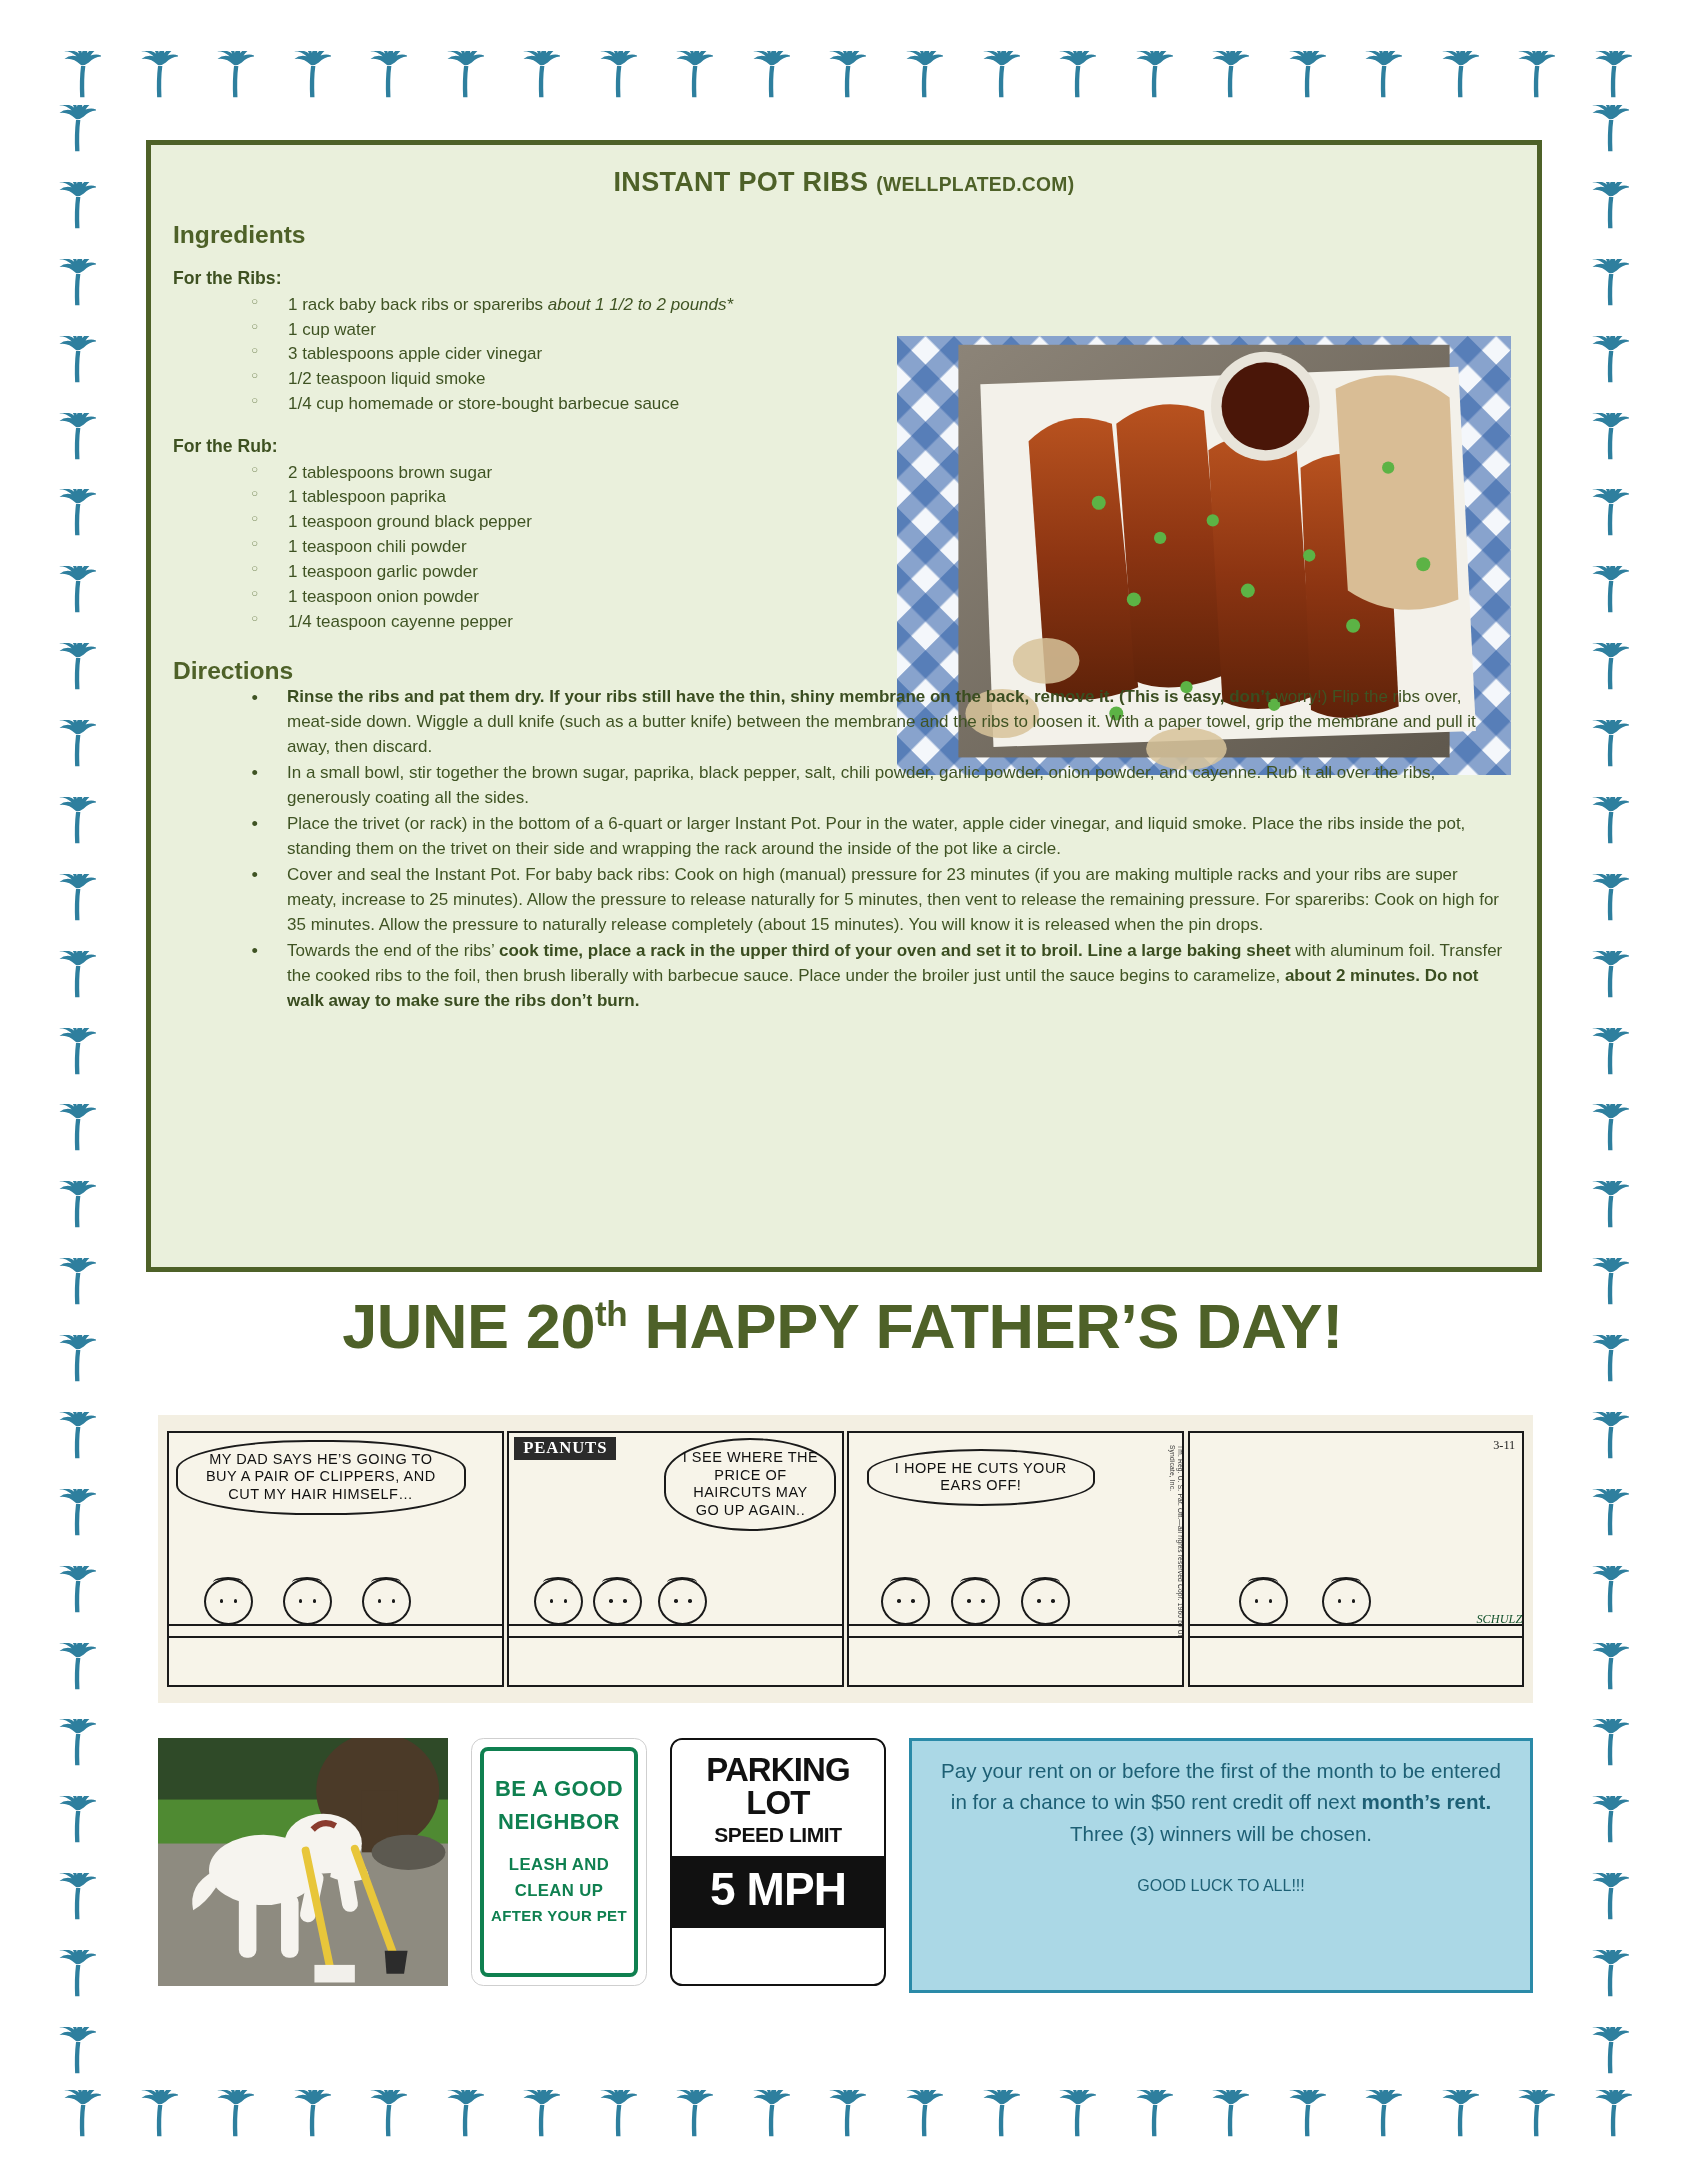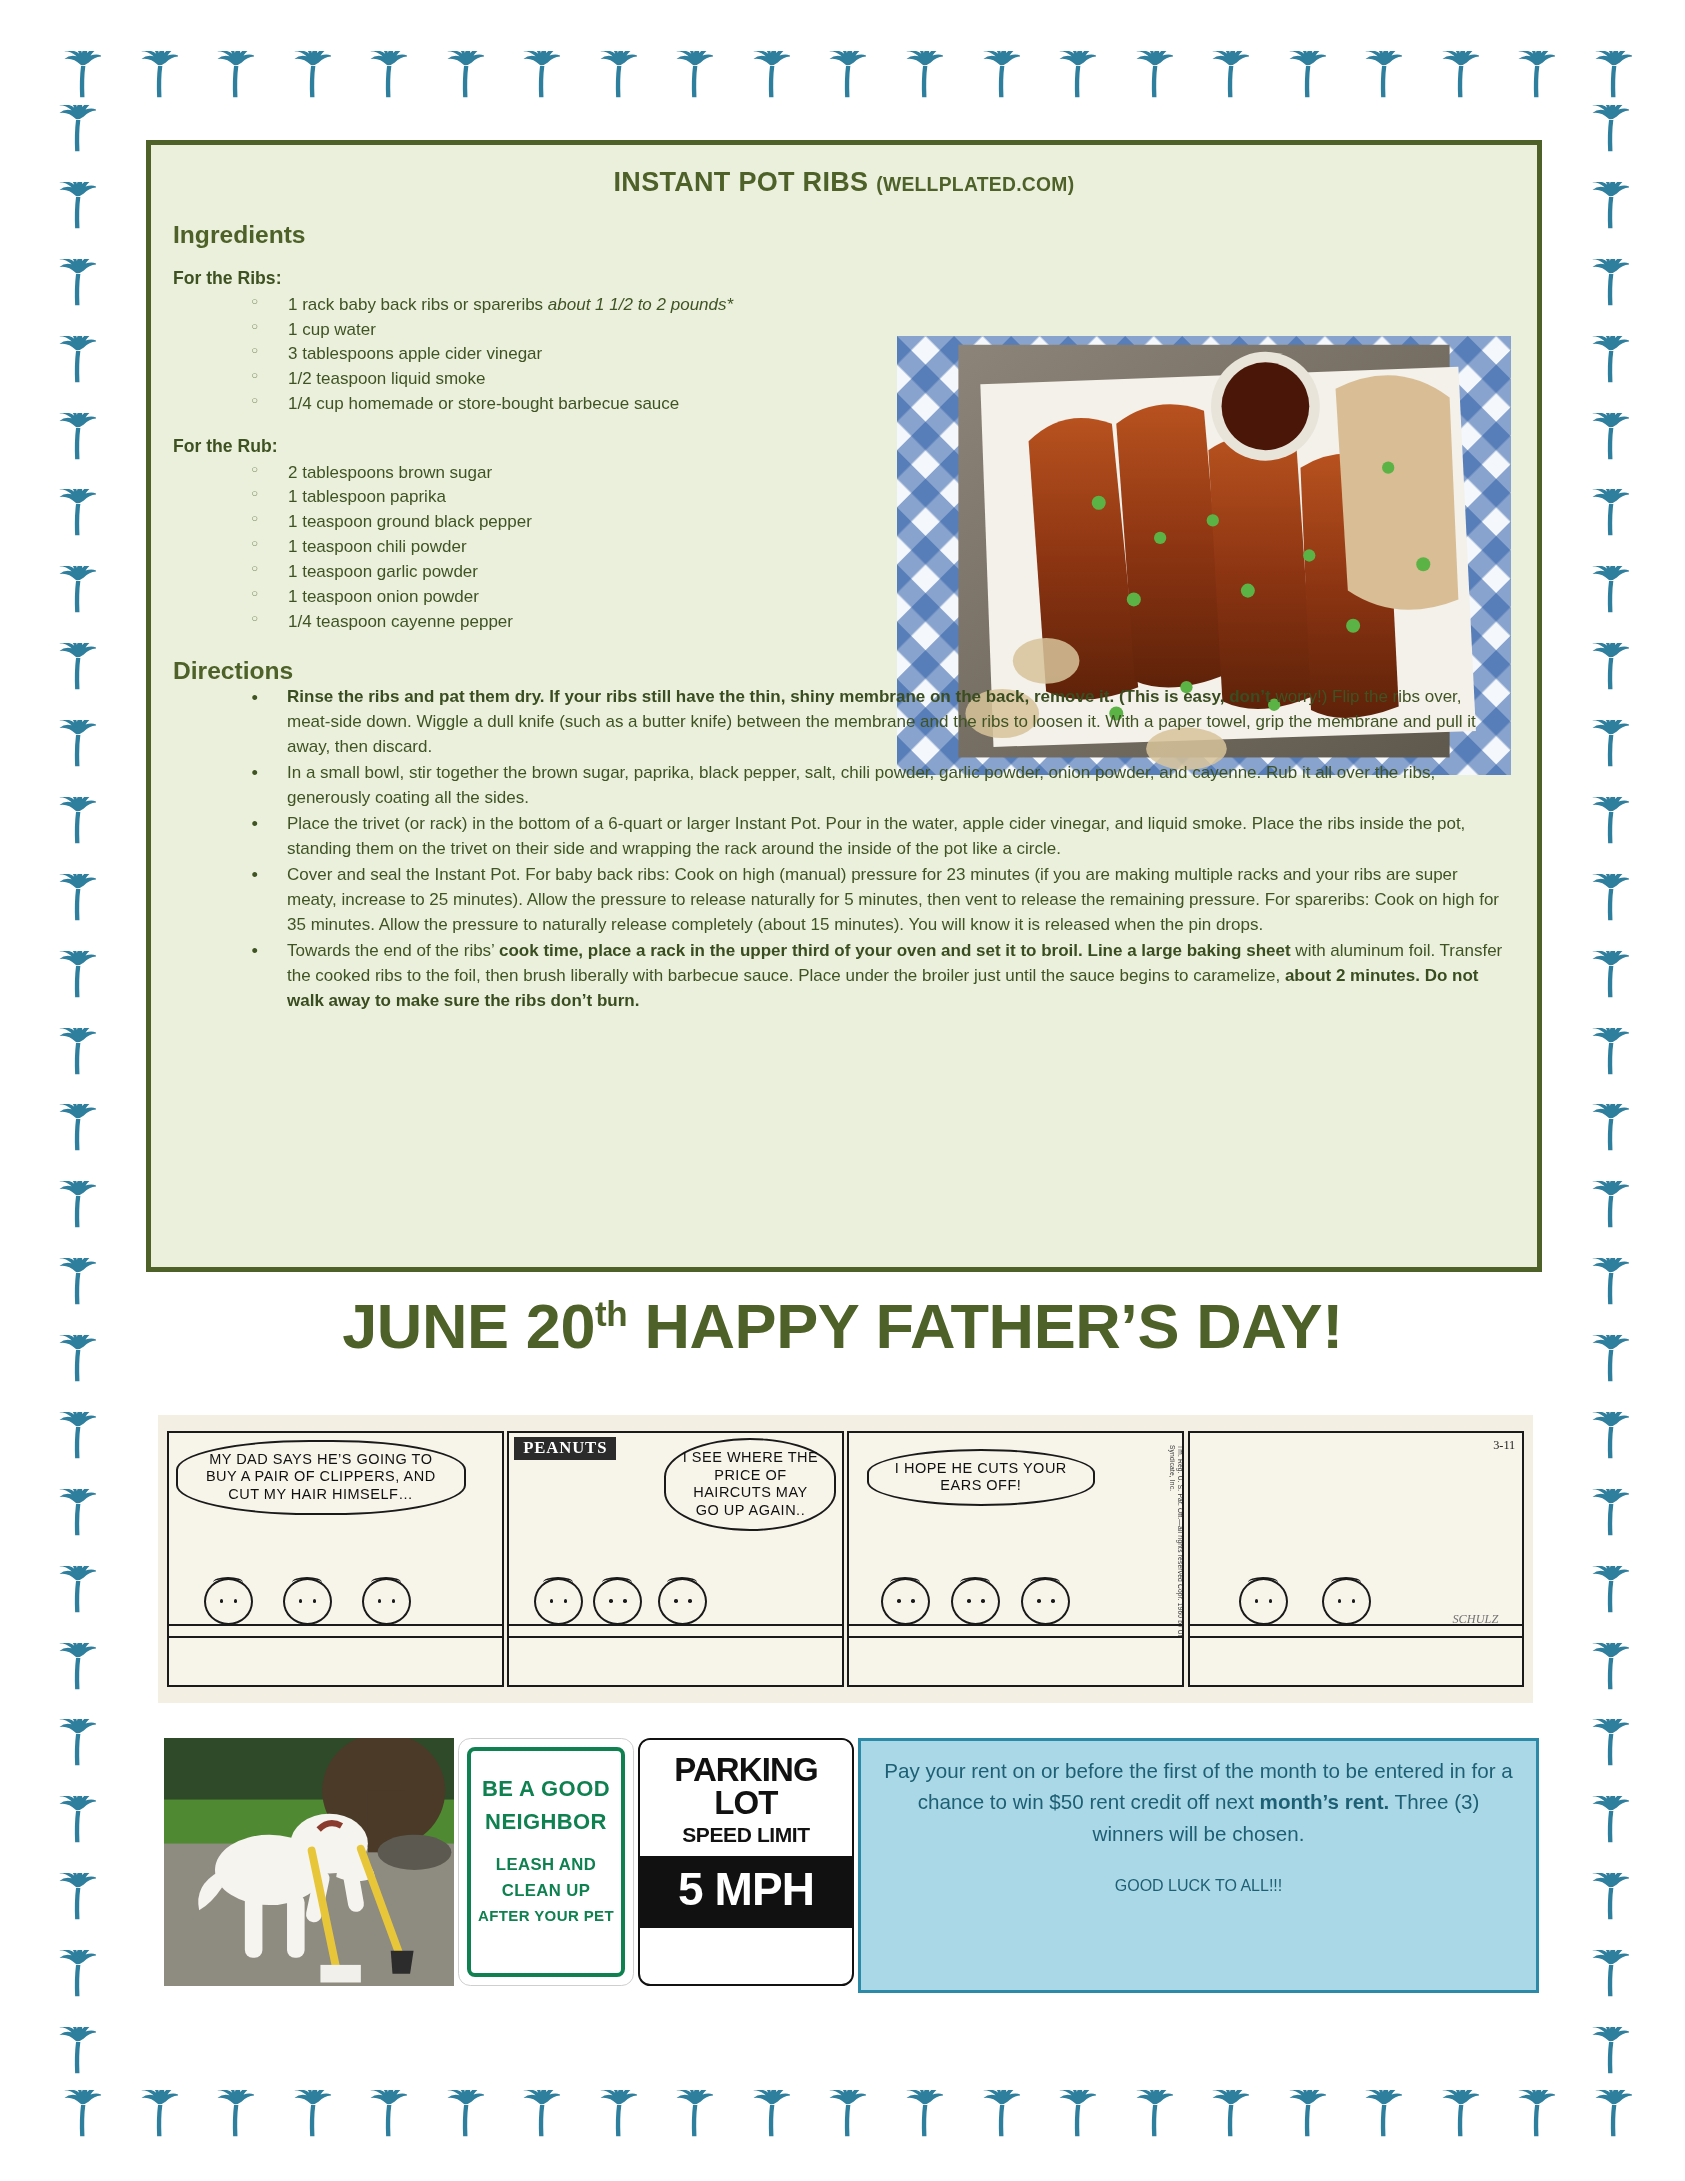--- a/index.html
+++ b/index.html
@@ -200,44 +200,43 @@
     border-radius: 50% 50% 0 0;
   }
   .comic-date {
     position: absolute;
     right: 7px; top: 5.3px;
     font-size: 12.3px; color: #222;
     font-family: "Liberation Serif", serif;
   }
   .comic-sig {
     position: absolute;
-    right: 24px; bottom: 58px;
-    font-size: 12.3px; color: #737373;
+    right: 0; bottom: 58px;
+    font-size: 12.3px; color: #14532d;
     font-style: italic;
     font-family: "Liberation Serif", serif;
     margin-top: 16px;
   }
   .copyright-v {
     position: absolute;
     right: -1.8px; top: 12.3px;
     writing-mode: vertical-rl;
     font-size: 6.6px;
     color: #333;
     line-height: 1.25;
     letter-spacing: 0.2px;
   }
 
   
   .bottom-row {
     position: absolute;
     left: 158px; top: 1738px;
     width: 1375px; height: 255px;
     display: flex;
-    gap: 4px;
-    margin-left: 6px;
+    gap: 23px;
   }
   .dog-photo {
     width: 290px; height: 248px;
     background: #5b6b4b;
     position: relative;
     overflow: hidden;
   }
 
   .sign-neighbor {
     width: 176px; height: 248px;

